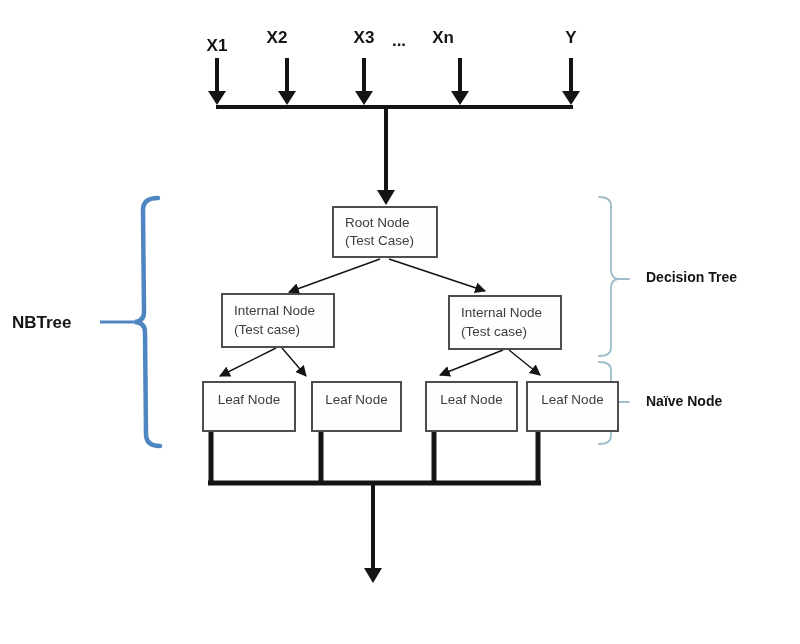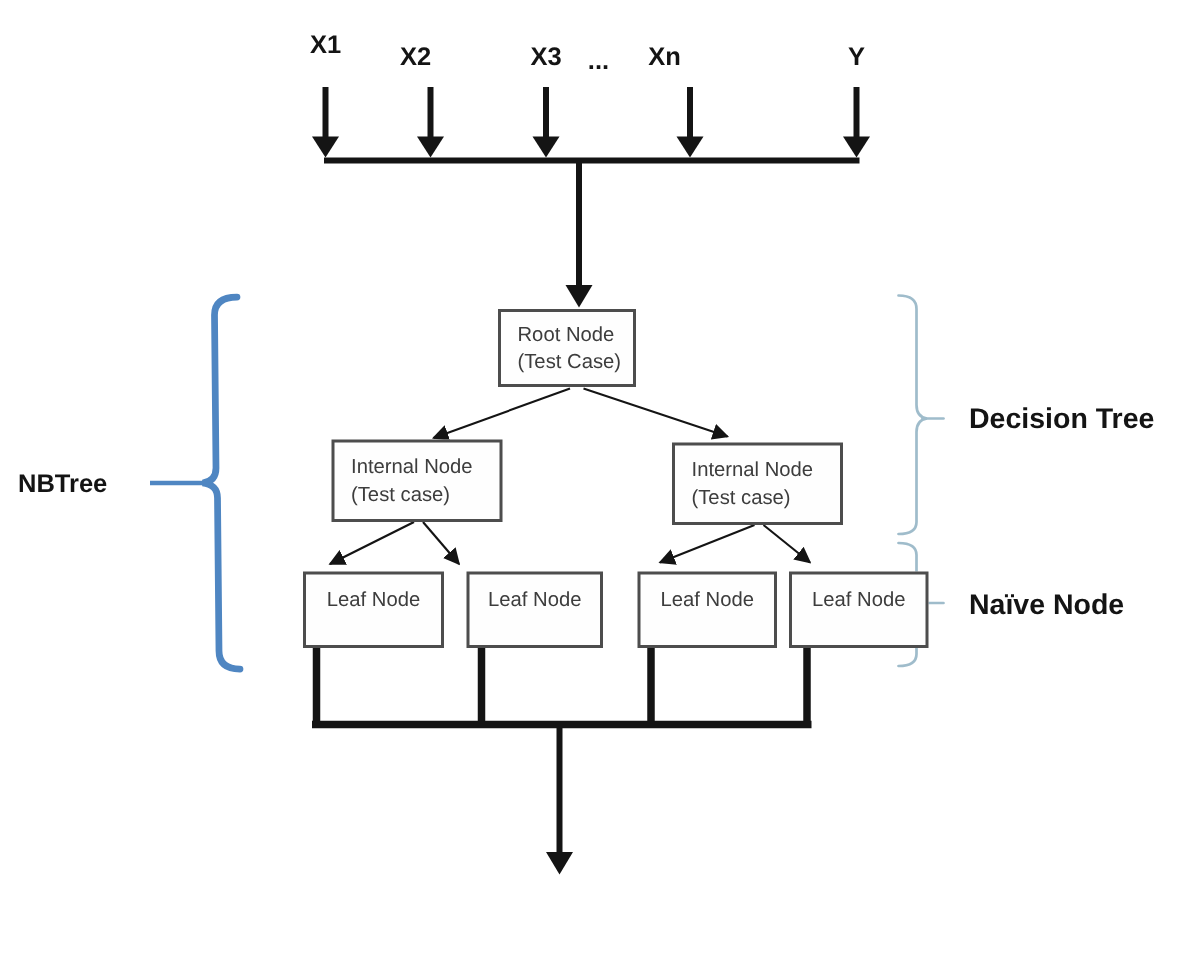--- a/index.html
+++ b/index.html
@@ -49,21 +49,21 @@
   .node.two-line { padding-left: 11px; text-align: left; }
   .node.leaf { justify-content: flex-start; align-items: center; padding-top: 8px; text-align: center; margin-left: 36px; }
   
   .lbl {
     position: absolute;
     font-weight: bold;
     color: var(--label-text);
   }
   .lbl-input  { font-size: 17px; width: 60px; text-align: center; }
   .lbl-dots   { font-size: 17px; width: 30px; text-align: center; }
-  .lbl-side   { font-size: 19px; }
+  .lbl-side   { font-size: 14px; }
   .lbl-nbtree { font-size: 17px; width: 86px; text-align: left; }
   .lbl-output { font-size: 17px; width: 110px; text-align: center; }
 </style>
 </head>
 <body>
 
 <div class="canvas">
 
   <svg class="layer" width="800" height="644" viewBox="0 0 800 644">
 
@@ -127,28 +127,28 @@
       <path class="brace-right" d="M 599 197 Q 611 197 611 206 L 611 270 Q 611 278 618 279 Q 611 280 611 288 L 611 348 Q 611 356 599 356"></path>
       <line class="brace-right" x1="615" y1="279" x2="629" y2="279"></line>
     </g>
 
     <g>
       <path class="brace-right" d="M 599 362 Q 611 362 611 370 L 611 394 Q 611 401 618 402 Q 611 403 611 410 L 611 436 Q 611 444 599 444"></path>
       <line class="brace-right" x1="615" y1="402" x2="629" y2="402"></line>
     </g>
   </svg>
 
-  <div class="lbl lbl-input" style="left:187px; top:20px;">X1</div>
+  <div class="lbl lbl-input" style="left:187px; top:36px;">X1</div>
   <div class="lbl lbl-input" style="left:247px; top:28px;">X2</div>
   <div class="lbl lbl-input" style="left:334px; top:28px;">X3</div>
   <div class="lbl lbl-dots" style="left:384px; top:31px;">...</div>
   <div class="lbl lbl-input" style="left:413px; top:28px;">Xn</div>
   <div class="lbl lbl-input" style="left:541px; top:28px;">Y</div>
 
-  <div class="node two-line" style="left:332px; top:206px; width:92px; height:52px;">
+  <div class="node two-line" style="left:332px; top:206px; width:106px; height:52px;">
     <span>Root Node</span>
     <span>(Test Case)</span>
   </div>
 
   <div class="node two-line" style="left:221px; top:293px; width:114px; height:55px;">
     <span>Internal Node</span>
     <span>(Test case)</span>
   </div>
 
   <div class="node two-line" style="left:448px; top:295px; width:114px; height:55px;">

